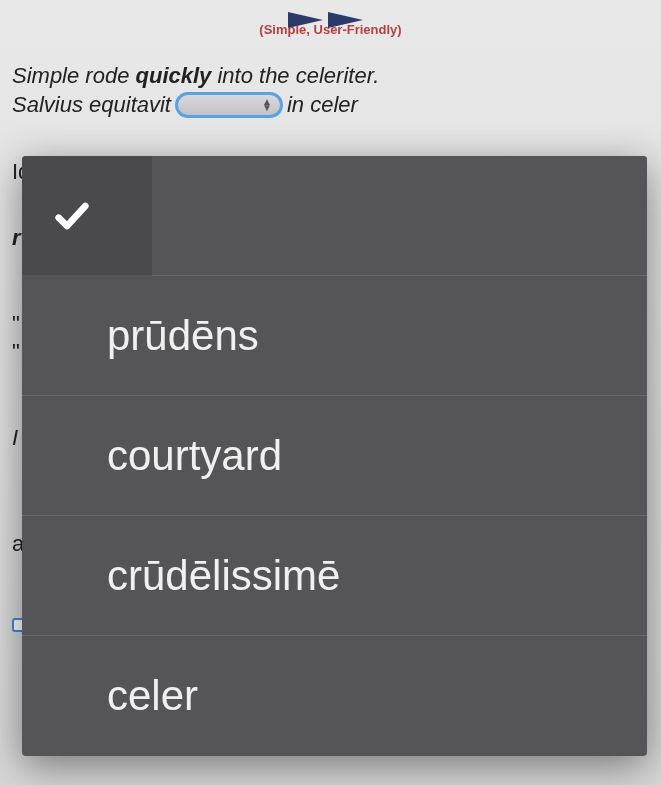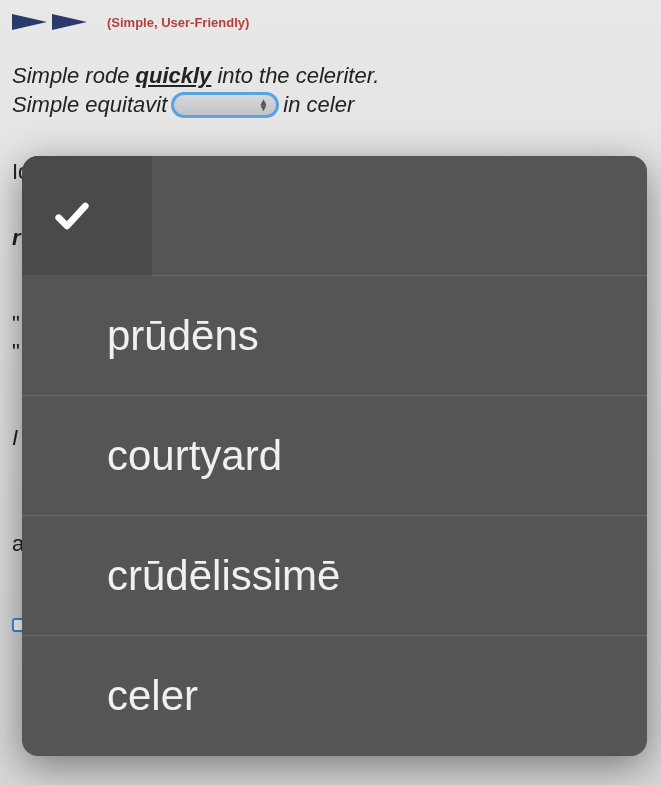--- a/index.html
+++ b/index.html
@@ -13,20 +13,21 @@
     }
     .content {
       padding: 12px;
     }
     .logo-area {
       display: flex;
       align-items: center;
       gap: 10px;
       margin-bottom: 30px;
       height: 20px;
+      flex-direction: column;
     }
     .logo-shape {
       width: 85px;
       height: 16px;
       position: relative;
     }
     .logo-shape::before {
       content: "";
       position: absolute;
       left: 0;
@@ -54,21 +55,20 @@
       margin-bottom: 20px;
     }
     .english {
       font-size: 22px;
       font-style: italic;
       color: #222;
       line-height: 1.3;
     }
     .english .kw {
       font-weight: bold;
-      text-decoration: underline;
     }
     .latin {
       font-size: 22px;
       font-style: italic;
       color: #222;
       line-height: 1.3;
       display: flex;
       align-items: center;
       flex-wrap: wrap;
       gap: 0;
@@ -111,21 +111,21 @@
       border-radius: 3px;
       background: #fff;
     }
 
     .picker {
       position: absolute;
       left: 22px;
       top: 156px;
       width: 625px;
       background: #555557;
-      border-radius: 16px;
+      border-radius: 4px;
       box-shadow: 0 10px 40px rgba(0,0,0,0.45);
       overflow: hidden;
     }
     .picker-row {
       height: 120px;
       display: flex;
       align-items: center;
       padding-left: 85px;
       font-size: 42px;
       color: #f0f0f0;
@@ -165,21 +165,21 @@
   <div class="logo-area">
     <div class="logo-shape"></div>
     <span class="logo-text">(Simple, User-Friendly)</span>
   </div>
 
   <div class="sentence-block">
     <div class="english">
       <span>Simple rode </span><span class="kw">quickly</span><span> into the celeriter.</span>
     </div>
     <div class="latin">
-      <span>Simple equitavit</span>
+      <span>Salvius equitavit</span>
       <span class="select-pill">
         <span class="chev">
           <span>▲</span>
             <span>▼</span>
         </span>
       </span>
       <span>in celer</span>
     </div>
   </div>
 

